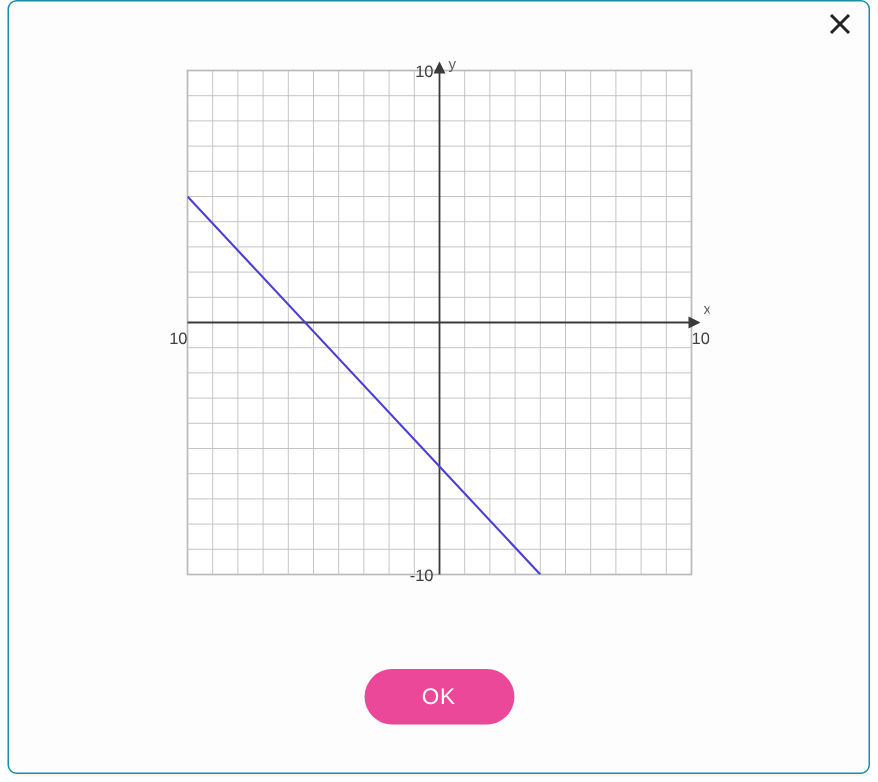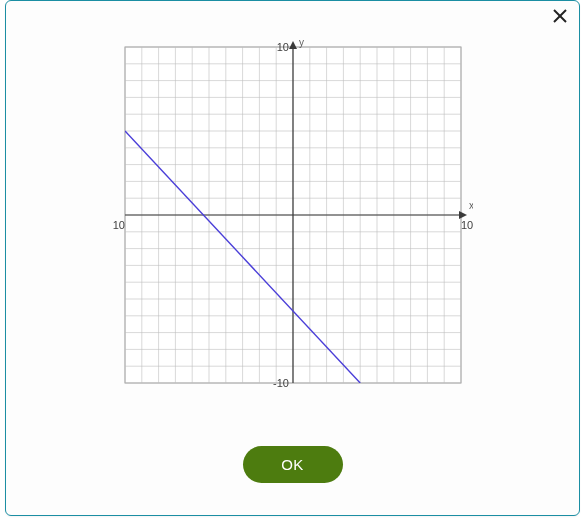--- a/index.html
+++ b/index.html
@@ -61,21 +61,21 @@
 
   .ok-btn {
     position: absolute;
     left: 50%;
     transform: translateX(-50%);
     top: 445px;
     min-width: 100px;
     padding: 10px 28px;
     border: none;
     border-radius: 24px;
-    background: #4d7c0f;
+    background: #ec4899;
     color: #ffffff;
     font-size: 15px;
     cursor: pointer;
     letter-spacing: 0.5px;
   }
 </style>
 </head>
 <body>
 
 <div class="modal">

